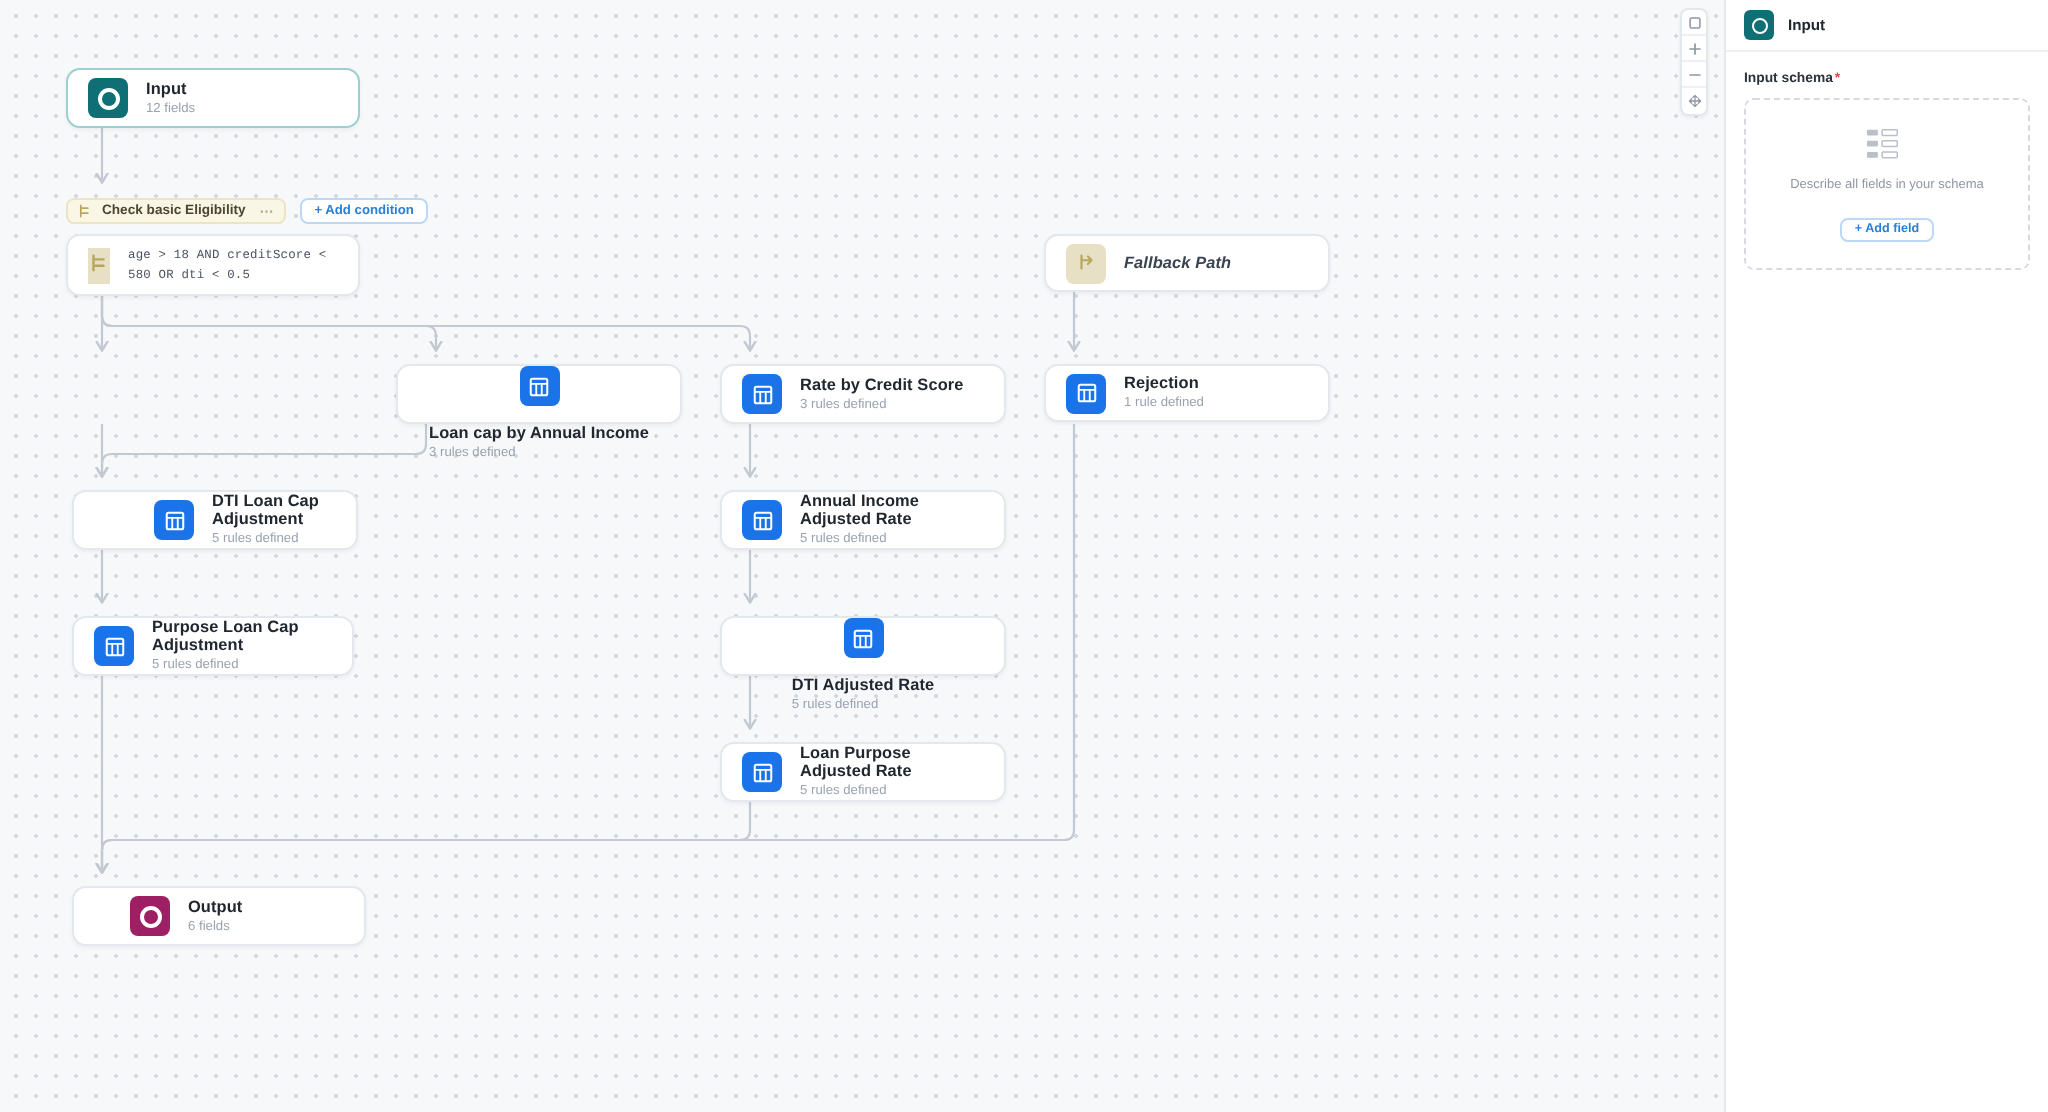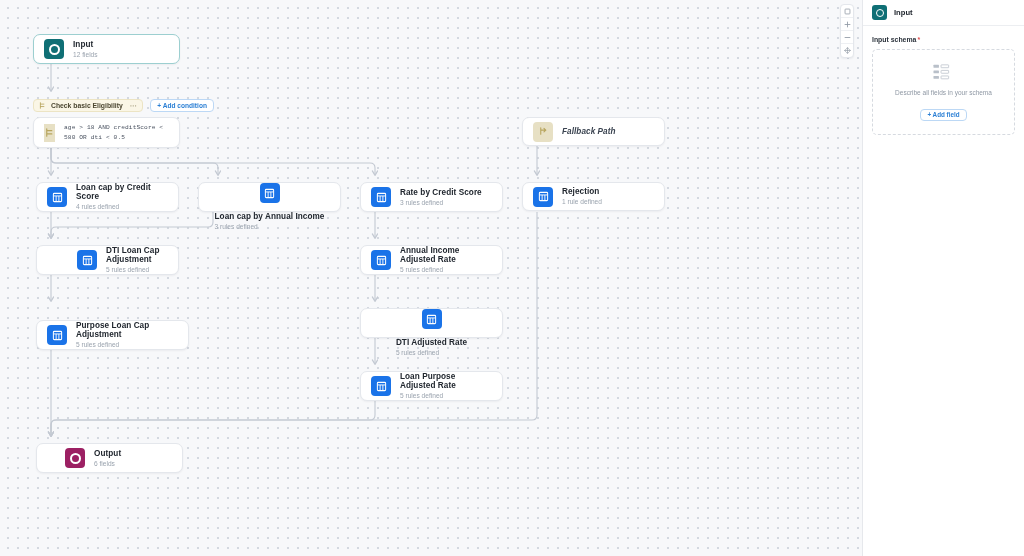--- a/index.html
+++ b/index.html
@@ -188,32 +188,20 @@
       <div class="ico tan">
         <svg width="11" height="11" viewBox="0 0 12 12">
           <path d="M3,2 L3,9 M3,4.5 L8.5,4.5 M6.5,2.5 L8.5,4.5 L6.5,6.5" stroke="#b8a55e" stroke-width="1.2" fill="none" stroke-linecap="round" stroke-linejoin="round"></path>
         </svg>
       </div>
       <div class="txt">
         <div class="ttl">Fallback Path</div>
       </div>
     </div>
 
-    <div class="node" style="left:36px;top:182px;width:143px;height:30px;">
-      <div class="ico blue">
-        <svg width="11" height="11" viewBox="0 0 12 12">
-            <rect x="1.5" y="1.5" width="9" height="9" rx="1" fill="none" stroke="#fff" stroke-width="1.1"></rect>
-            <path d="M1.5,4.3 L10.5,4.3 M4.5,4.3 L4.5,10.5 M7.5,4.3 L7.5,10.5" stroke="#fff" stroke-width="1"></path>
-          </svg>
-      </div>
-      <div class="txt">
-        <div class="ttl">Loan cap by Credit Score</div>
-        <div class="sub">4 rules defined</div>
-      </div>
-    </div>
 
     <div class="node" style="left:198px;top:182px;width:143px;height:30px;flex-direction:column;">
       <div class="ico blue">
         <svg width="11" height="11" viewBox="0 0 12 12">
             <rect x="1.5" y="1.5" width="9" height="9" rx="1" fill="none" stroke="#fff" stroke-width="1.1"></rect>
             <path d="M1.5,4.3 L10.5,4.3 M4.5,4.3 L4.5,10.5 M7.5,4.3 L7.5,10.5" stroke="#fff" stroke-width="1"></path>
           </svg>
       </div>
       <div class="txt">
         <div class="ttl">Loan cap by Annual Income</div>
@@ -266,21 +254,21 @@
             <rect x="1.5" y="1.5" width="9" height="9" rx="1" fill="none" stroke="#fff" stroke-width="1.1"></rect>
             <path d="M1.5,4.3 L10.5,4.3 M4.5,4.3 L4.5,10.5 M7.5,4.3 L7.5,10.5" stroke="#fff" stroke-width="1"></path>
           </svg>
       </div>
       <div class="txt">
         <div class="ttl">Annual Income Adjusted Rate</div>
         <div class="sub">5 rules defined</div>
       </div>
     </div>
 
-    <div class="node" style="left:36px;top:320px;width:153px;height:30px;">
+    <div class="node" style="left:36px;top:308px;width:141px;height:30px;">
       <div class="ico blue">
         <svg width="11" height="11" viewBox="0 0 12 12">
             <rect x="1.5" y="1.5" width="9" height="9" rx="1" fill="none" stroke="#fff" stroke-width="1.1"></rect>
             <path d="M1.5,4.3 L10.5,4.3 M4.5,4.3 L4.5,10.5 M7.5,4.3 L7.5,10.5" stroke="#fff" stroke-width="1"></path>
           </svg>
       </div>
       <div class="txt">
         <div class="ttl">Purpose Loan Cap Adjustment</div>
         <div class="sub">5 rules defined</div>
       </div>

